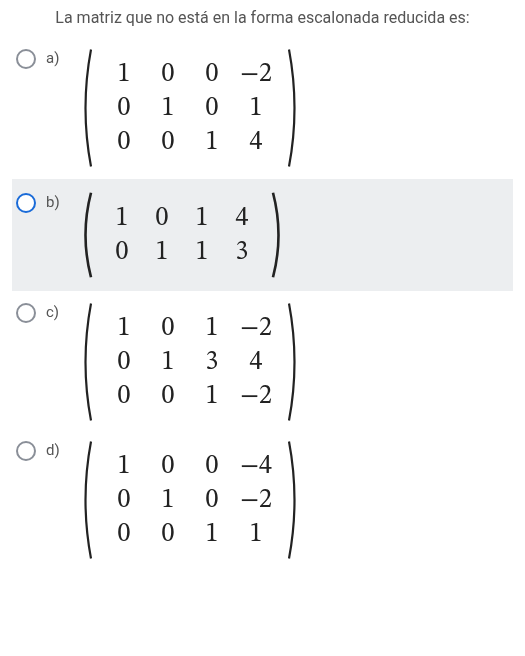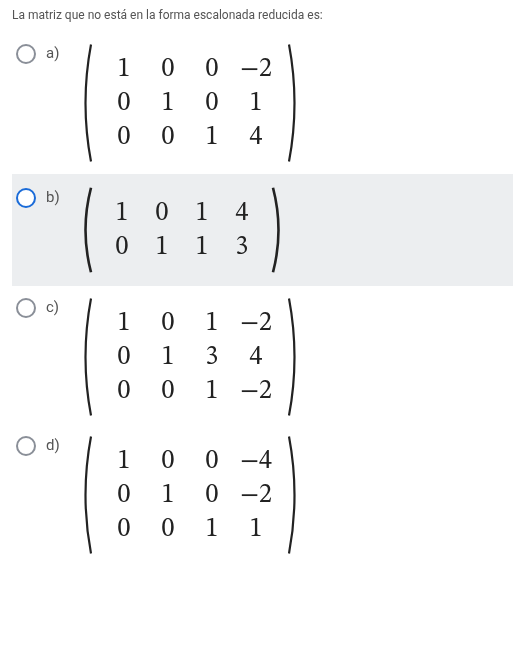--- a/index.html
+++ b/index.html
@@ -8,21 +8,22 @@
     padding: 8px 12px;
     font-family: -apple-system, BlinkMacSystemFont, "Segoe UI", Roboto, Arial, sans-serif;
     font-size: 16px;
     color: #333;
     width: 525px;
     background: #fff;
   }
   .question {
     color: #555;
     margin-bottom: 14px;
-    font-size: 12px;
+    font-size: 16px;
+    text-align: center;
   }
   .options { }
   .option {
     display: flex;
     align-items: flex-start;
     padding: 6px 4px 10px 4px;
     gap: 10px;
   }
   .option.highlight {
     background: #eceef0;

